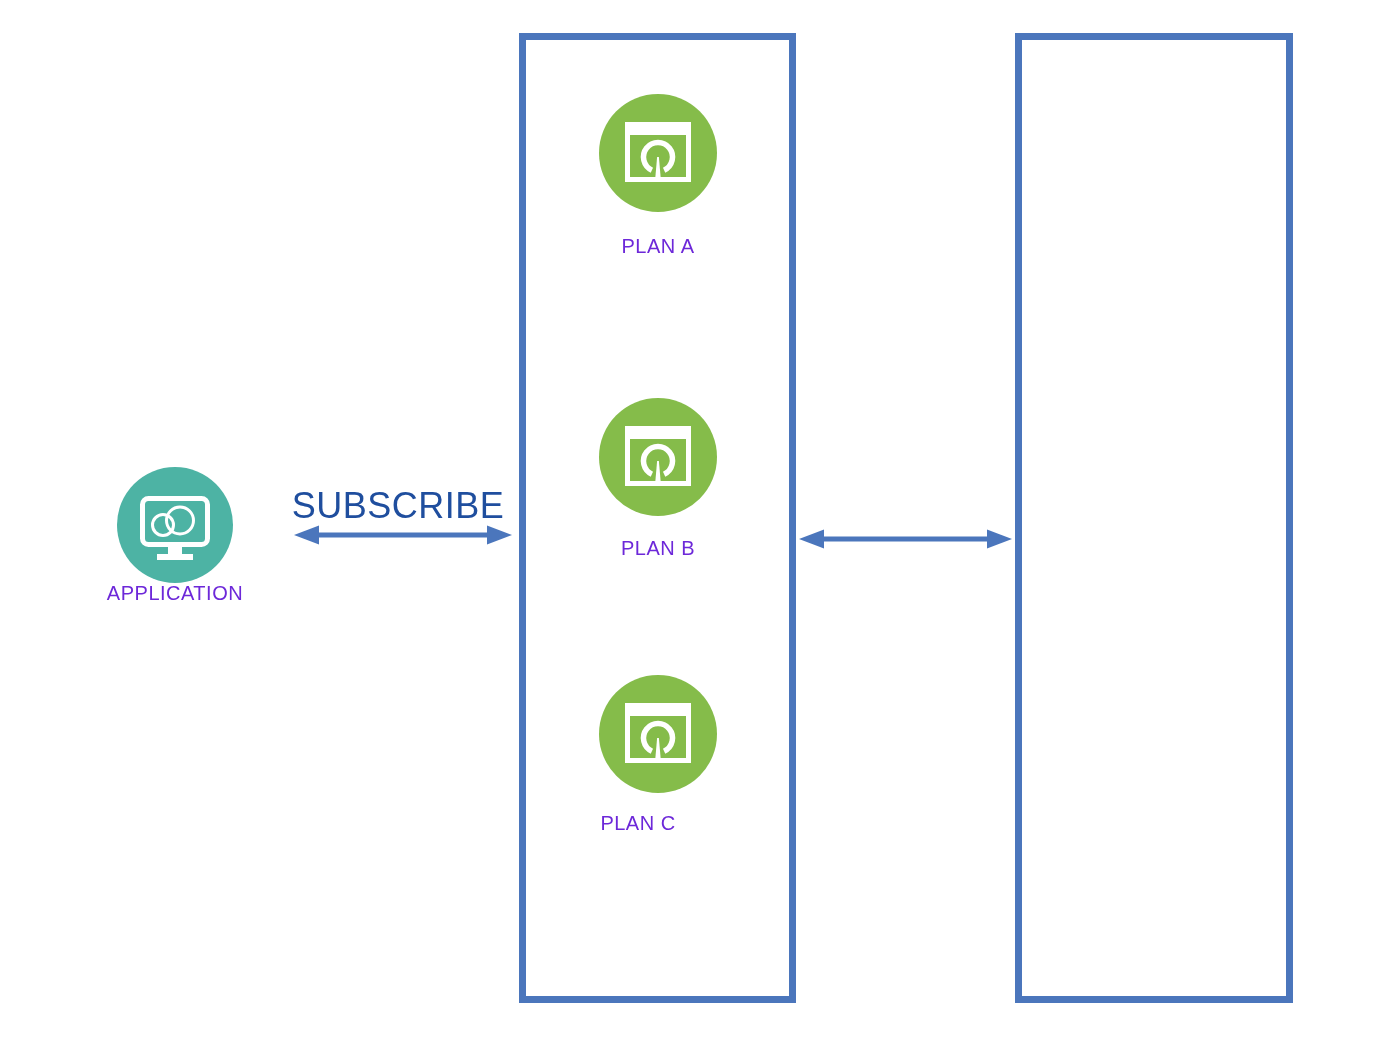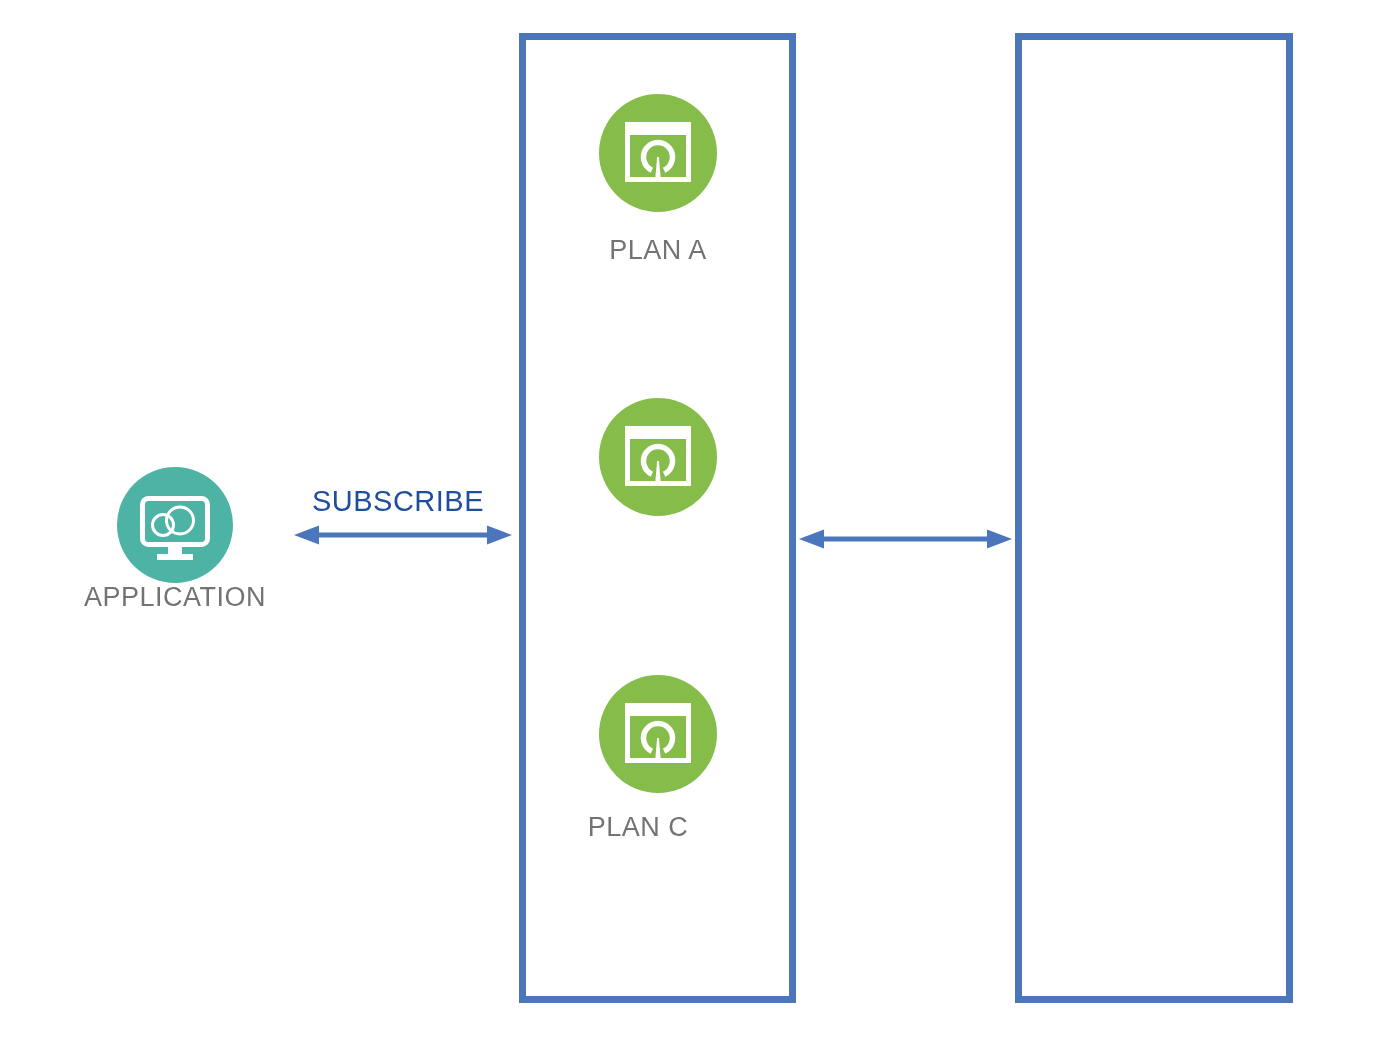--- a/index.html
+++ b/index.html
@@ -8,30 +8,30 @@
     width: 1382px;
     height: 1038px;
     background: #ffffff;
     font-family: "Liberation Sans", "DejaVu Sans", sans-serif;
     overflow: hidden;
   }
   .abs { position: absolute; }
   .label {
     position: absolute;
     text-align: center;
-    color: #737373;
-    font-size: 27px;
+    color: #6d28d9;
+    font-size: 20px;
     letter-spacing: 0.5px;
     white-space: nowrap;
   }
   .subscribe-label {
     position: absolute;
     text-align: center;
     color: #1F4E9E;
-    font-size: 29px;
+    font-size: 36px;
     letter-spacing: 0.5px;
     white-space: nowrap;
   }
   .box {
     position: absolute;
     box-sizing: border-box;
     border: 7px solid #4B76BC;
     background: #ffffff;
   }
   svg { display: block; }
@@ -75,20 +75,21 @@
 
   <div class="abs" style="left:599px; top:398px; width:118px; height:118px;">
     <svg width="118" height="118" viewBox="0 0 118 118">
       <circle cx="59" cy="59" r="59" fill="#85BC4A"></circle>
       <rect x="26" y="28" width="66" height="13" fill="#ffffff"></rect>
       <rect x="28.5" y="30.5" width="61" height="55" fill="none" stroke="#ffffff" stroke-width="5"></rect>
       <path d="M 52.87 76.14 A 14.5 14.5 0 1 1 65.13 76.14" fill="none" stroke="#ffffff" stroke-width="5.5"></path>
       <polygon points="56.3,84 61.7,84 59.9,63 58.1,63" fill="#ffffff"></polygon>
     </svg>
   </div>
+  <div class="label" style="left:558px; top:537px; width:200px;">PLAN B</div>
 
   <div class="abs" style="left:599px; top:675px; width:118px; height:118px;">
     <svg width="118" height="118" viewBox="0 0 118 118">
       <circle cx="59" cy="59" r="59" fill="#85BC4A"></circle>
       <rect x="26" y="28" width="66" height="13" fill="#ffffff"></rect>
       <rect x="28.5" y="30.5" width="61" height="55" fill="none" stroke="#ffffff" stroke-width="5"></rect>
       <path d="M 52.87 76.14 A 14.5 14.5 0 1 1 65.13 76.14" fill="none" stroke="#ffffff" stroke-width="5.5"></path>
       <polygon points="56.3,84 61.7,84 59.9,63 58.1,63" fill="#ffffff"></polygon>
     </svg>
   </div>

